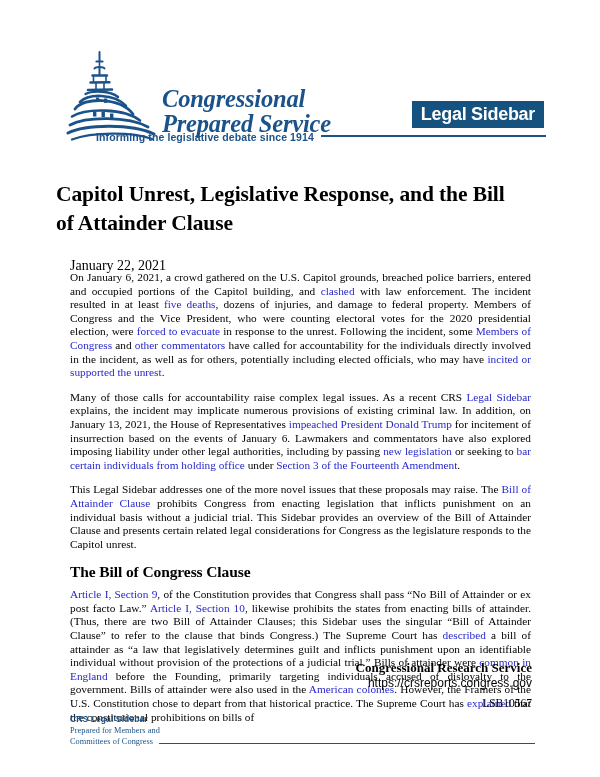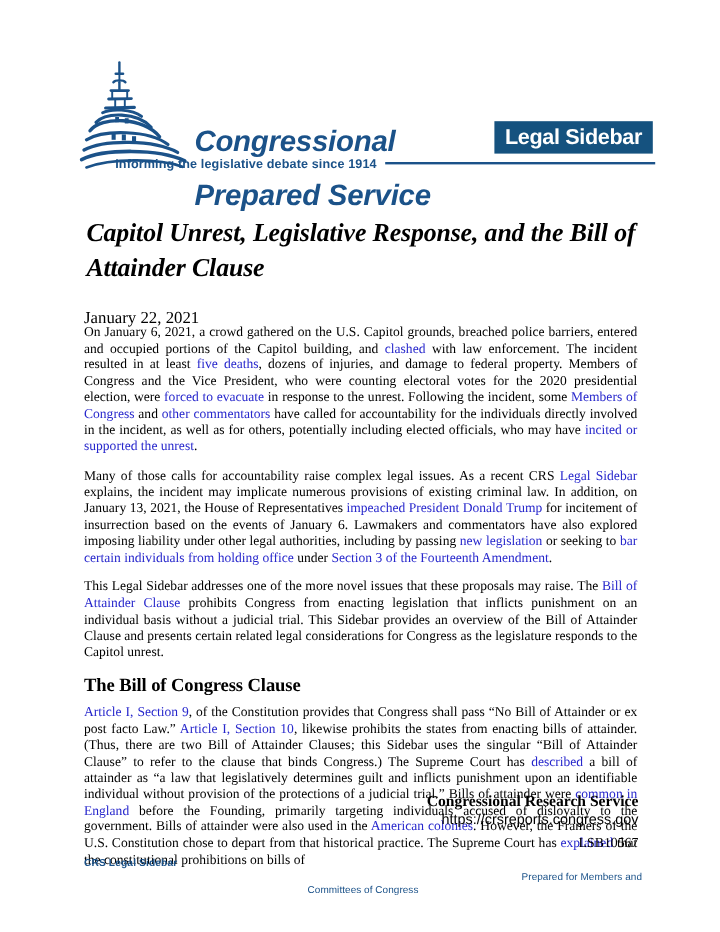--- a/index.html
+++ b/index.html
@@ -40,28 +40,27 @@
     width: 100px;
     height: 100px;
   }
   .brand-block {
     position: absolute;
     left: 96px;
     top: 38px;
     width: 300px;
   }
   .brand-line {
-    font-family: Liberation Sans, sans-serif;
+    font-family: Liberation Serif, serif;
     font-weight: bold;
     font-style: italic;
     font-size: 24.5px;
     line-height: 25px;
     letter-spacing: -0.2px;
     color: #1b5289;
-    margin-top: 20px;
   }
   .brand-tagline {
     font-family: Liberation Sans, sans-serif;
     font-size: 10.5px;
     font-weight: bold;
     letter-spacing: 0.1px;
     color: #1b5289;
     margin-top: 5px;
     white-space: nowrap;
   }
@@ -91,30 +90,29 @@
     font-size: 18px;
     letter-spacing: -0.3px;
     padding: 3px 9px 4px 9px;
     line-height: 20px;
     white-space: nowrap;
   }
 
   
   .doc-title {
     position: absolute;
-    left: 72px;
+    left: 56px;
     top: 180px;
     width: 462px;
     font-family: "Liberation Serif", "DejaVu Serif", serif;
     font-weight: bold;
     font-size: 21.5px;
     line-height: 29px;
     color: #000000;
     letter-spacing: -0.1px;
-    font-style: italic;
   }
   .doc-date {
     position: absolute;
     left: 70px;
     top: 258px;
     font-family: "Liberation Serif", "DejaVu Serif", serif;
     font-size: 14px;
     color: #000000;
   }
 
@@ -184,32 +182,30 @@
   }
   .fl-title {
     font-family: "Liberation Sans", "DejaVu Sans", sans-serif;
     font-weight: bold;
     font-size: 8.5px;
     letter-spacing: 0.1px;
     color: #1b5289;
     line-height: 11px;
   }
   .fl-sub {
-    font-family: Liberation Sans, sans-serif;
+    font-family: Liberation Serif, serif;
     font-size: 8.3px;
     letter-spacing: 0.05px;
     color: #1b5289;
     line-height: 11px;
-    text-align: right;
   }
   .fl-lastrow {
     display: flex;
     align-items: center;
     width: 465px;
-    flex-direction: column;
   }
   .fl-rule {
     flex: 1;
     height: 1.4px;
     background: #1b5289;
     margin-left: 6px;
     margin-top: 4px;
   }
 </style>
 </head>

